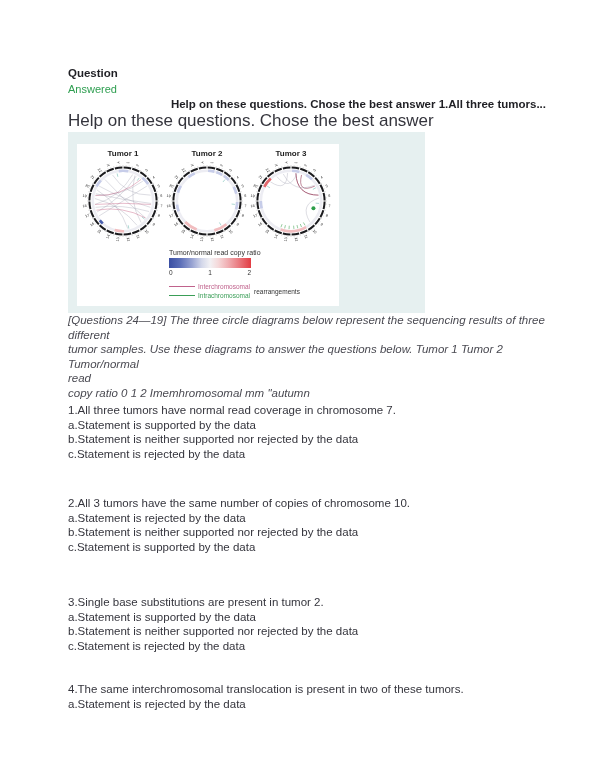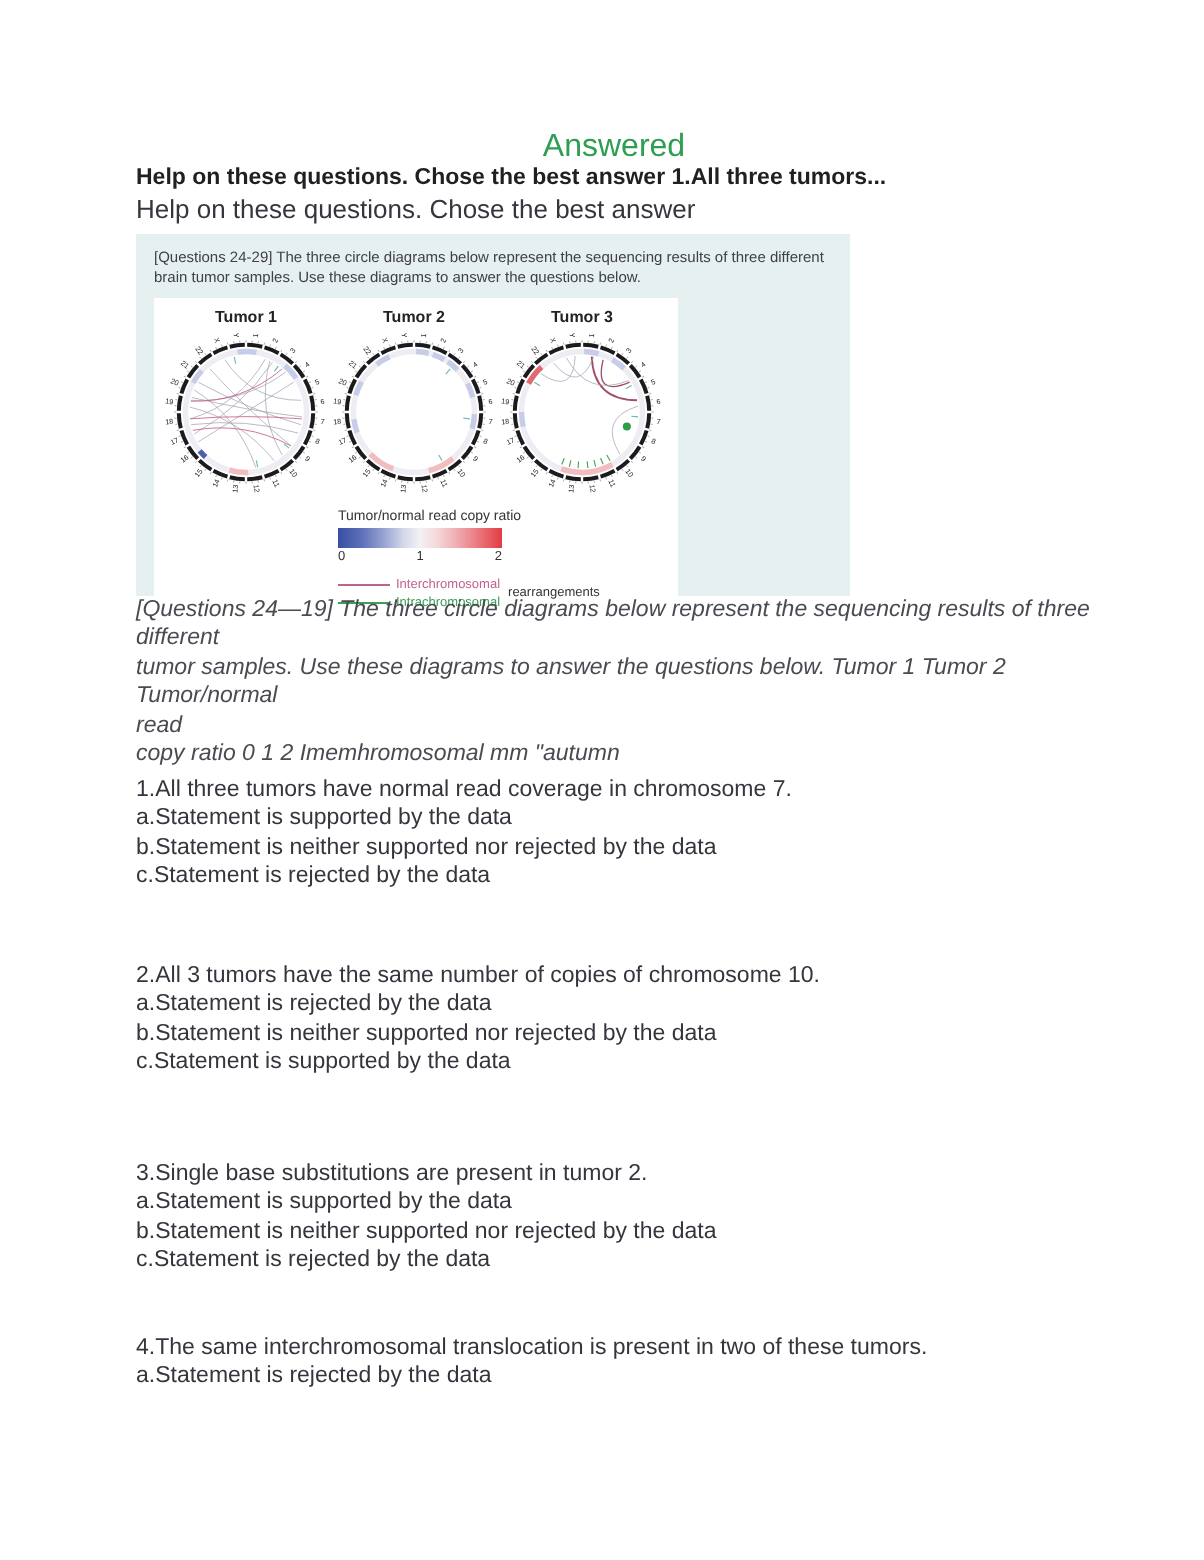--- a/index.html
+++ b/index.html
@@ -2,23 +2,23 @@
 <html><head>
 <meta charset="utf-8">
 <style>
   html,body{margin:0;padding:0;background:#ffffff;}
   .page{
     position:relative;width:602px;height:780px;background:#ffffff;
     font-family:"Liberation Sans",sans-serif;color:#35353d;
     box-sizing:border-box;padding:66px 56px 0 68px;overflow:hidden;
   }
   .hdr{font-size:11.5px;line-height:15.5px;font-weight:bold;color:#1f1f24;}
-  .status{font-size:16px;line-height:15.5px;color:#2e9e50;text-align:center;}
-  .bold-title{font-size:11.5px;line-height:15.5px;font-weight:bold;color:#1f1f24;}
-  .subtitle{font-size:13px;line-height:15.5px;color:#35353d;}
+  .status{font-size:11px;line-height:15.5px;color:#2e9e50;}
+  .bold-title{font-size:11.5px;line-height:15.5px;font-weight:bold;color:#1f1f24;text-align:right;}
+  .subtitle{font-size:17px;line-height:15.5px;color:#35353d;}
 
   .figure{width:357px;background:#e6f0f0;margin-top:4px;padding:7px 9px;box-sizing:border-box;height:181px;}
   .fig-caption{font-size:7.5px;line-height:10px;color:#3f3f46;}
   .fig-panel{background:#ffffff;width:262px;margin-top:5px;padding:5px 4px 6px 4px;box-sizing:border-box;}
   .plots{display:flex;}
   .plot{width:84px;}
   .plot-title{font-size:8px;font-weight:bold;text-align:center;color:#222;margin-bottom:1px;}
   .legend{margin-left:88px;margin-top:2px;width:170px;}
   .legend-title{font-size:7px;color:#333;}
   .scale-bar{width:82px;height:10px;margin-top:2px;
@@ -37,26 +37,26 @@
   .q-block:nth-of-type(1){margin-top:3px;}
   .q-block:nth-of-type(3){margin-top:41px;}
   .q-block:nth-of-type(4){margin-top:29px;}
   .q-text,.q-opt{font-size:11.5px;line-height:14.5px;color:#35353d;}
 </style>
 </head>
 <body>
 
 <div class="page">
 
+  <div class="hdr">Question</div>
   <div class="status">Answered</div>
   <div class="bold-title">Help on these questions. Chose the best answer 1.All three tumors...</div>
   <div class="subtitle">Help on these questions. Chose the best answer</div>
 
   <div class="figure">
-    <div class="fig-caption">[Questions 24-29] The three circle diagrams below represent the sequencing results of three different brain tumor samples. Use these diagrams to answer the questions below.</div>
     <div class="fig-panel">
       <div class="plots">
           <div class="plot"><div class="plot-title">Tumor 1</div><svg width="84" height="84" viewBox="0 0 100 100">
               <line x1="50" y1="8.600000000000001" x2="50" y2="7.299999999999997" stroke="#555" stroke-width="0.3"></line>
               <line x1="53.60824774975305" y1="8.757539499001737" x2="53.721550215325" y2="7.462486391482464" stroke="#555" stroke-width="0.3"></line>
               <line x1="57.18903455541091" y1="9.228959025294593" x2="57.414777186377925" y2="7.948708946378716" stroke="#555" stroke-width="0.3"></line>
               <line x1="60.715108467244356" y1="10.01067079163257" x2="61.05157322587763" y2="8.75496721745678" stroke="#555" stroke-width="0.3"></line>
               <line x1="64.15963393368268" y1="11.096725499463389" x2="64.60426012000606" y2="9.875125092441706" stroke="#555" stroke-width="0.3"></line>
               <line x1="67.49639603606497" y1="12.478857616682696" x2="68.04579977632787" y2="11.300657493535049" stroke="#555" stroke-width="0.3"></line>
               <line x1="70.69999999999999" y1="14.146548283324236" x2="71.35" y2="13.020715258404465" stroke="#555" stroke-width="0.3"></line>

